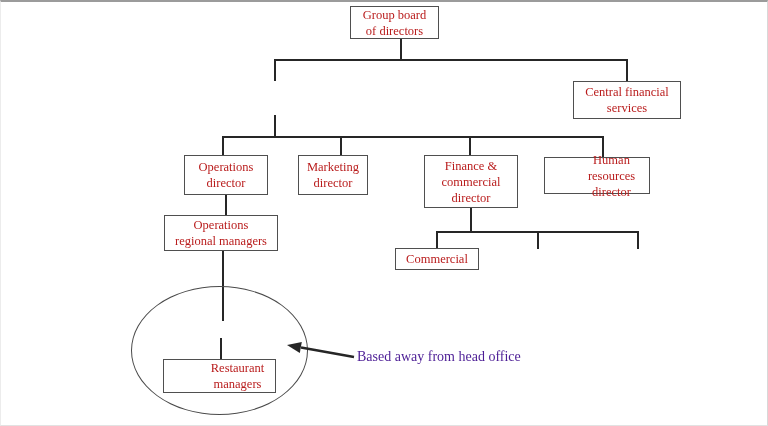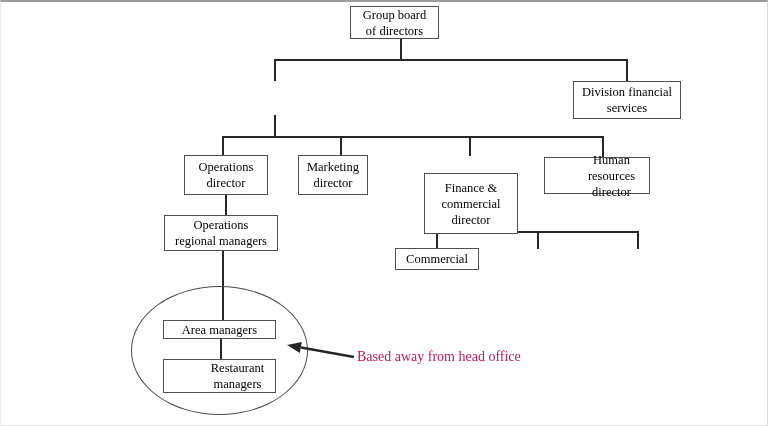--- a/index.html
+++ b/index.html
@@ -25,21 +25,21 @@
     box-sizing: border-box;
     border: 1.5px solid #4f4f4f;
     background: #ffffff;
     display: flex;
     align-items: center;
     justify-content: center;
     text-align: center;
     white-space: pre-line;
     font-size: 12.5px;
     line-height: 16px;
-    color: #000000;
+    color: #b91c1c;
     z-index: 3;
   }
   .conn {
     position: absolute;
     background: #262626;
     z-index: 1;
   }
   .conn.v { width: 2px; }
   .conn.h { height: 2px; }
   .ellipse {
@@ -52,21 +52,21 @@
     border-radius: 50%;
     background: transparent;
     box-sizing: border-box;
     z-index: 2;
   }
   .annotation {
     position: absolute;
     left: 356px;
     top: 347px;
     font-size: 14px;
-    color: #be185d;
+    color: #4c1d95;
     white-space: nowrap;
     z-index: 4;
   }
   #arrow-overlay {
     position: absolute;
     left: 0;
     top: 0;
     width: 768px;
     height: 426px;
     pointer-events: none;
@@ -100,44 +100,43 @@
   <div class="conn v" style="left:636px;top:229px;height:18px;"></div>
 
   <div class="conn v" style="left:219px;top:336px;height:22px;"></div>
 
   <div class="ellipse"></div>
 
   <div class="node" style="left:349px;top:4px;width:89px;height:33px;">Group board
 of directors</div>
 
 
-  <div class="node" style="left:572px;top:79px;width:108px;height:38px;">Division financial
+  <div class="node" style="left:572px;top:79px;width:108px;height:38px;">Central financial
 services</div>
 
   <div class="node" style="left:183px;top:153px;width:84px;height:40px;">Operations
 director</div>
 
   <div class="node" style="left:297px;top:153px;width:70px;height:40px;">Marketing
 director</div>
 
-  <div class="node" style="left:423px;top:171px;width:94px;height:61px;">Finance &amp;
+  <div class="node" style="left:423px;top:153px;width:94px;height:53px;">Finance &amp;
 commercial
 director</div>
 
   <div class="node" style="left:543px;top:155px;width:106px;height:37px;padding-left:29px;">Human resources
 director</div>
 
   <div class="node" style="left:163px;top:213px;width:114px;height:36px;">Operations
 regional managers</div>
 
   <div class="node" style="left:394px;top:246px;width:84px;height:22px;">Commercial</div>
 
 
 
-  <div class="node" style="left:162px;top:318px;width:113px;height:19px;">Area managers</div>
 
   <div class="node" style="left:162px;top:357px;width:113px;height:34px;padding-left:36px;">Restaurant
 managers</div>
 
   <svg id="arrow-overlay" viewBox="0 0 768 426" xmlns="http://www.w3.org/2000/svg">
     <line x1="300" y1="345.5" x2="353" y2="355" stroke="#262626" stroke-width="2.5"></line>
     <polygon points="286,343 300.8,340.1 298.8,350.9" fill="#262626"></polygon>
   </svg>
 
   <div class="annotation">Based away from head office</div>

